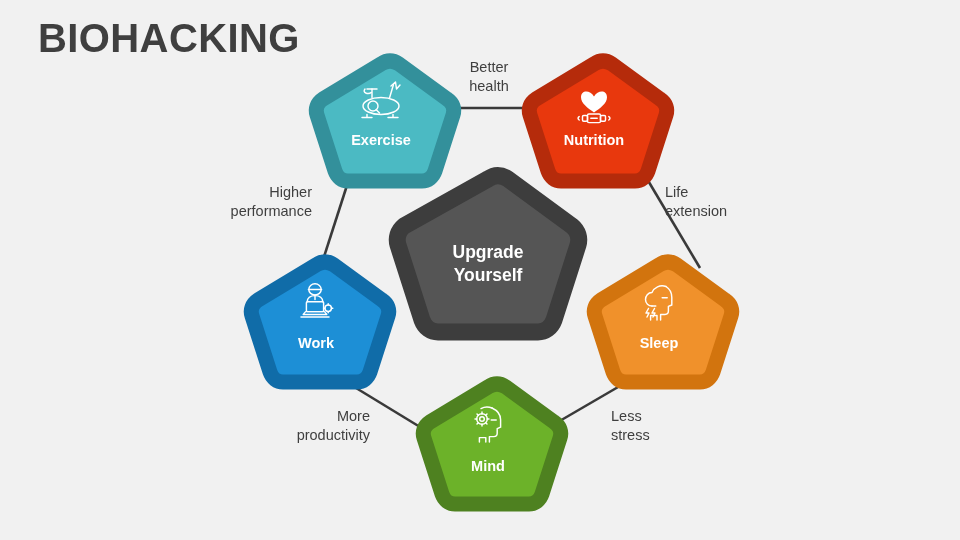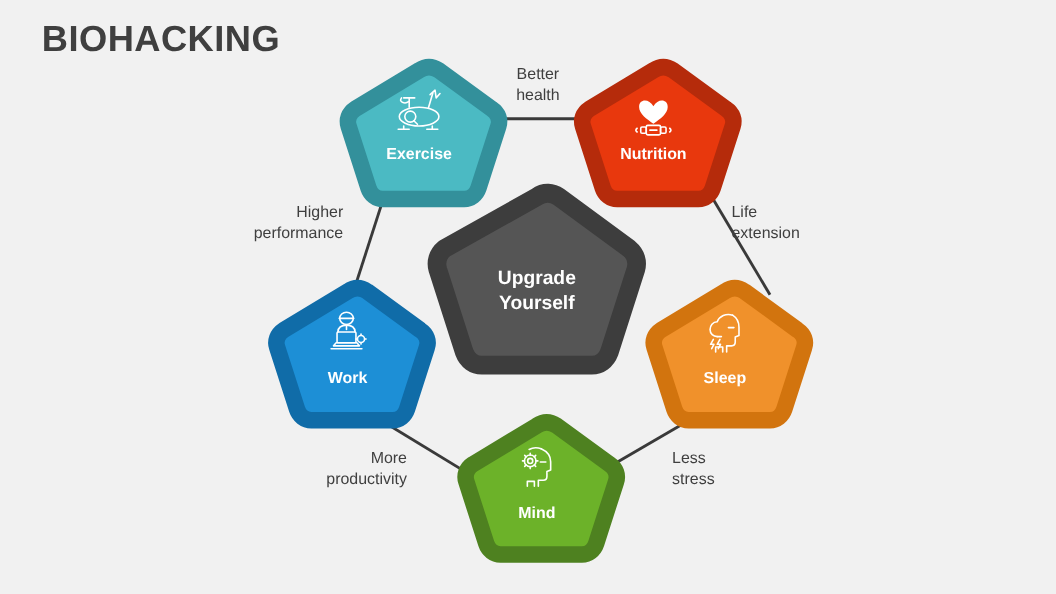--- a/index.html
+++ b/index.html
@@ -17,21 +17,21 @@
   #slide {
     position: absolute;
     inset: 0;
     width: 960px;
     height: 540px;
   }
   #title {
     position: absolute;
     left: 38px;
     top: 16px;
-    font-size: 33px;
+    font-size: 40px;
     font-weight: bold;
     letter-spacing: 0.4px;
     color: #3F3F3F;
     white-space: nowrap;
   }
   #diagram {
     position: absolute;
     left: 0;
     top: 0;
     width: 960px;

